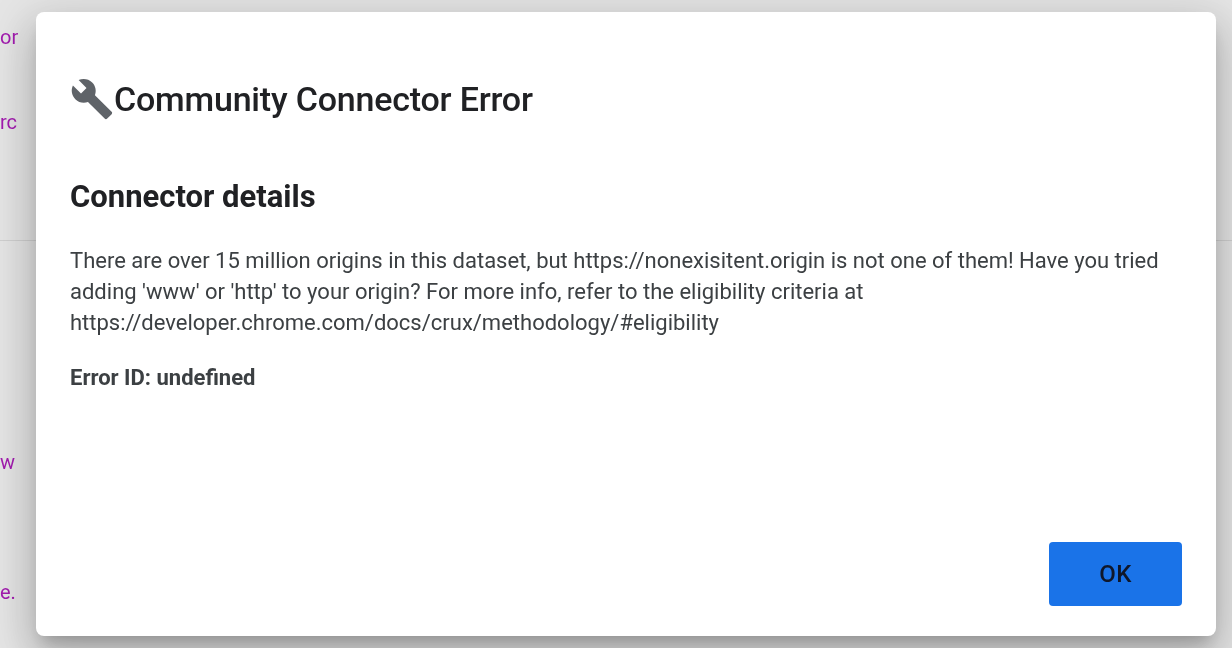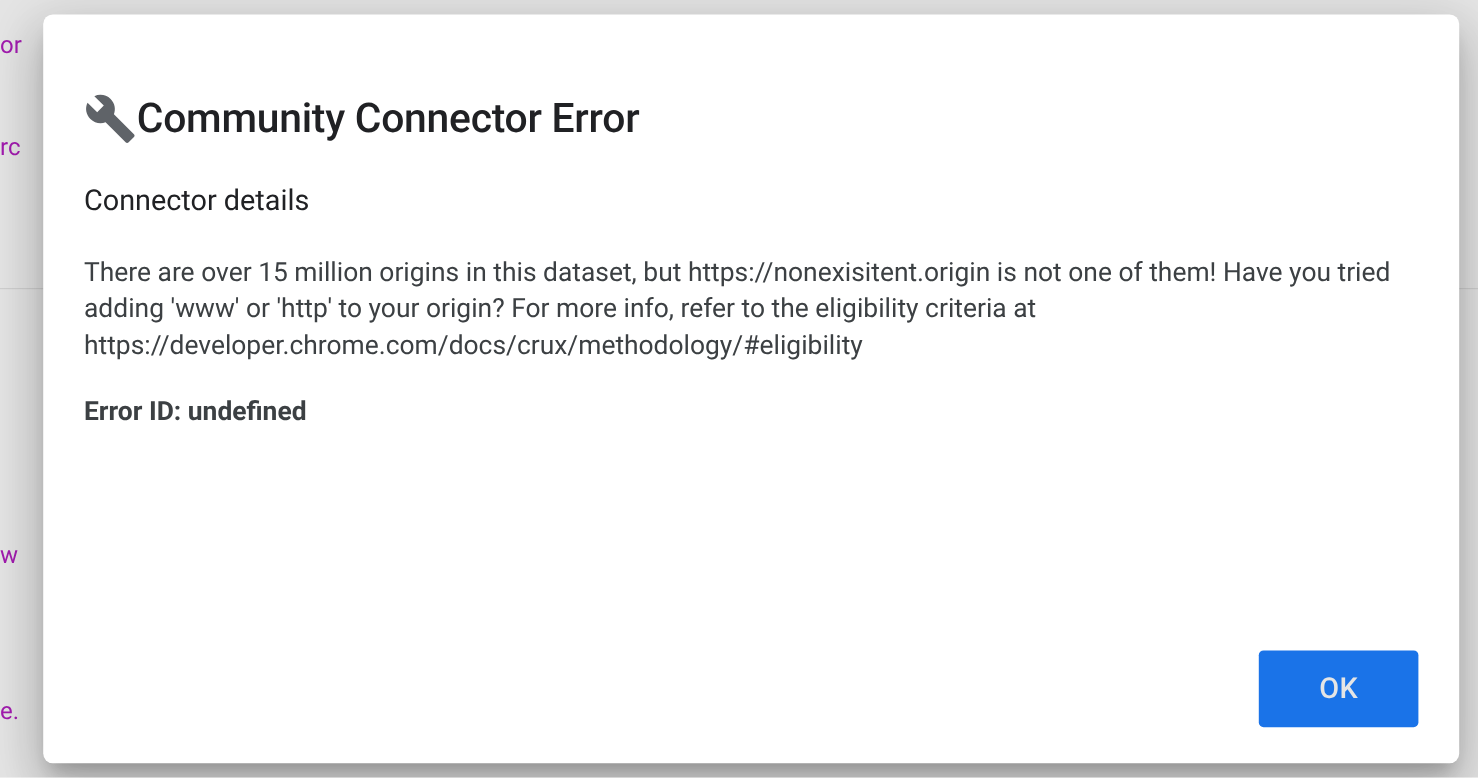--- a/index.html
+++ b/index.html
@@ -99,44 +99,45 @@
       color: #3c4043;
       font-size: 22px;
       line-height: 1.4;
     }
     
     .intro-text {
       margin-bottom: 32px;
     }
     
     .section-heading {
-      font-size: 24px;
-      font-weight: 400;
+      font-size: 31px;
+      font-weight: 700;
       color: #202124;
       margin-bottom: 28px;
+      margin-top: 24px;
     }
     
     .details-text {
       margin-bottom: 24px;
     }
     
     .error-id {
       margin-bottom: 20px;
       font-weight: bold;
     }
     
     .dialog-actions {
       display: flex;
       justify-content: flex-end;
       margin-top: auto;
     }
     
     .ok-button {
       background: #1a73e8;
-      color: #e5e5e5;
+      color: #0f172a;
       border: none;
       border-radius: 4px;
       font-size: 24px;
       font-weight: 500;
       padding: 18px 50px;
       cursor: pointer;
       font-family: inherit;
       letter-spacing: 0.5px;
     }
   </style>

